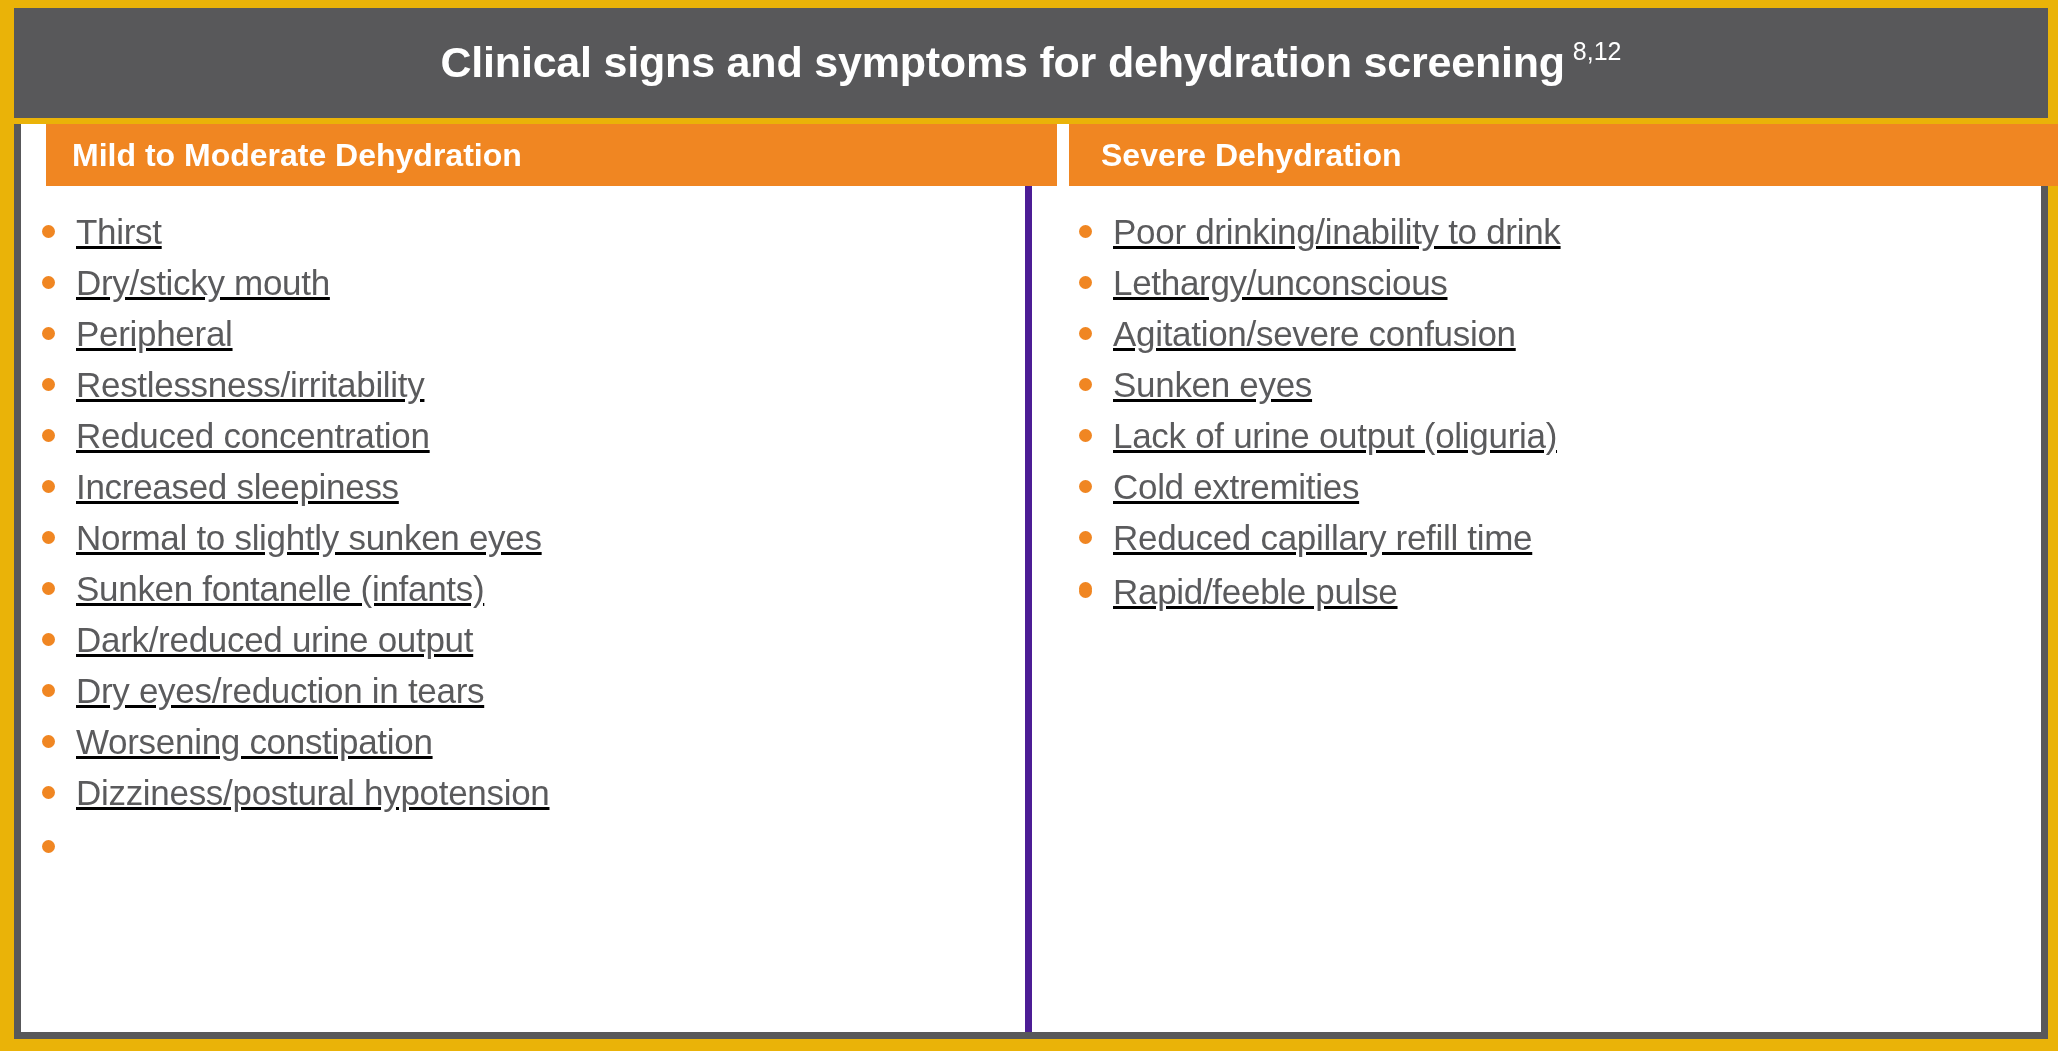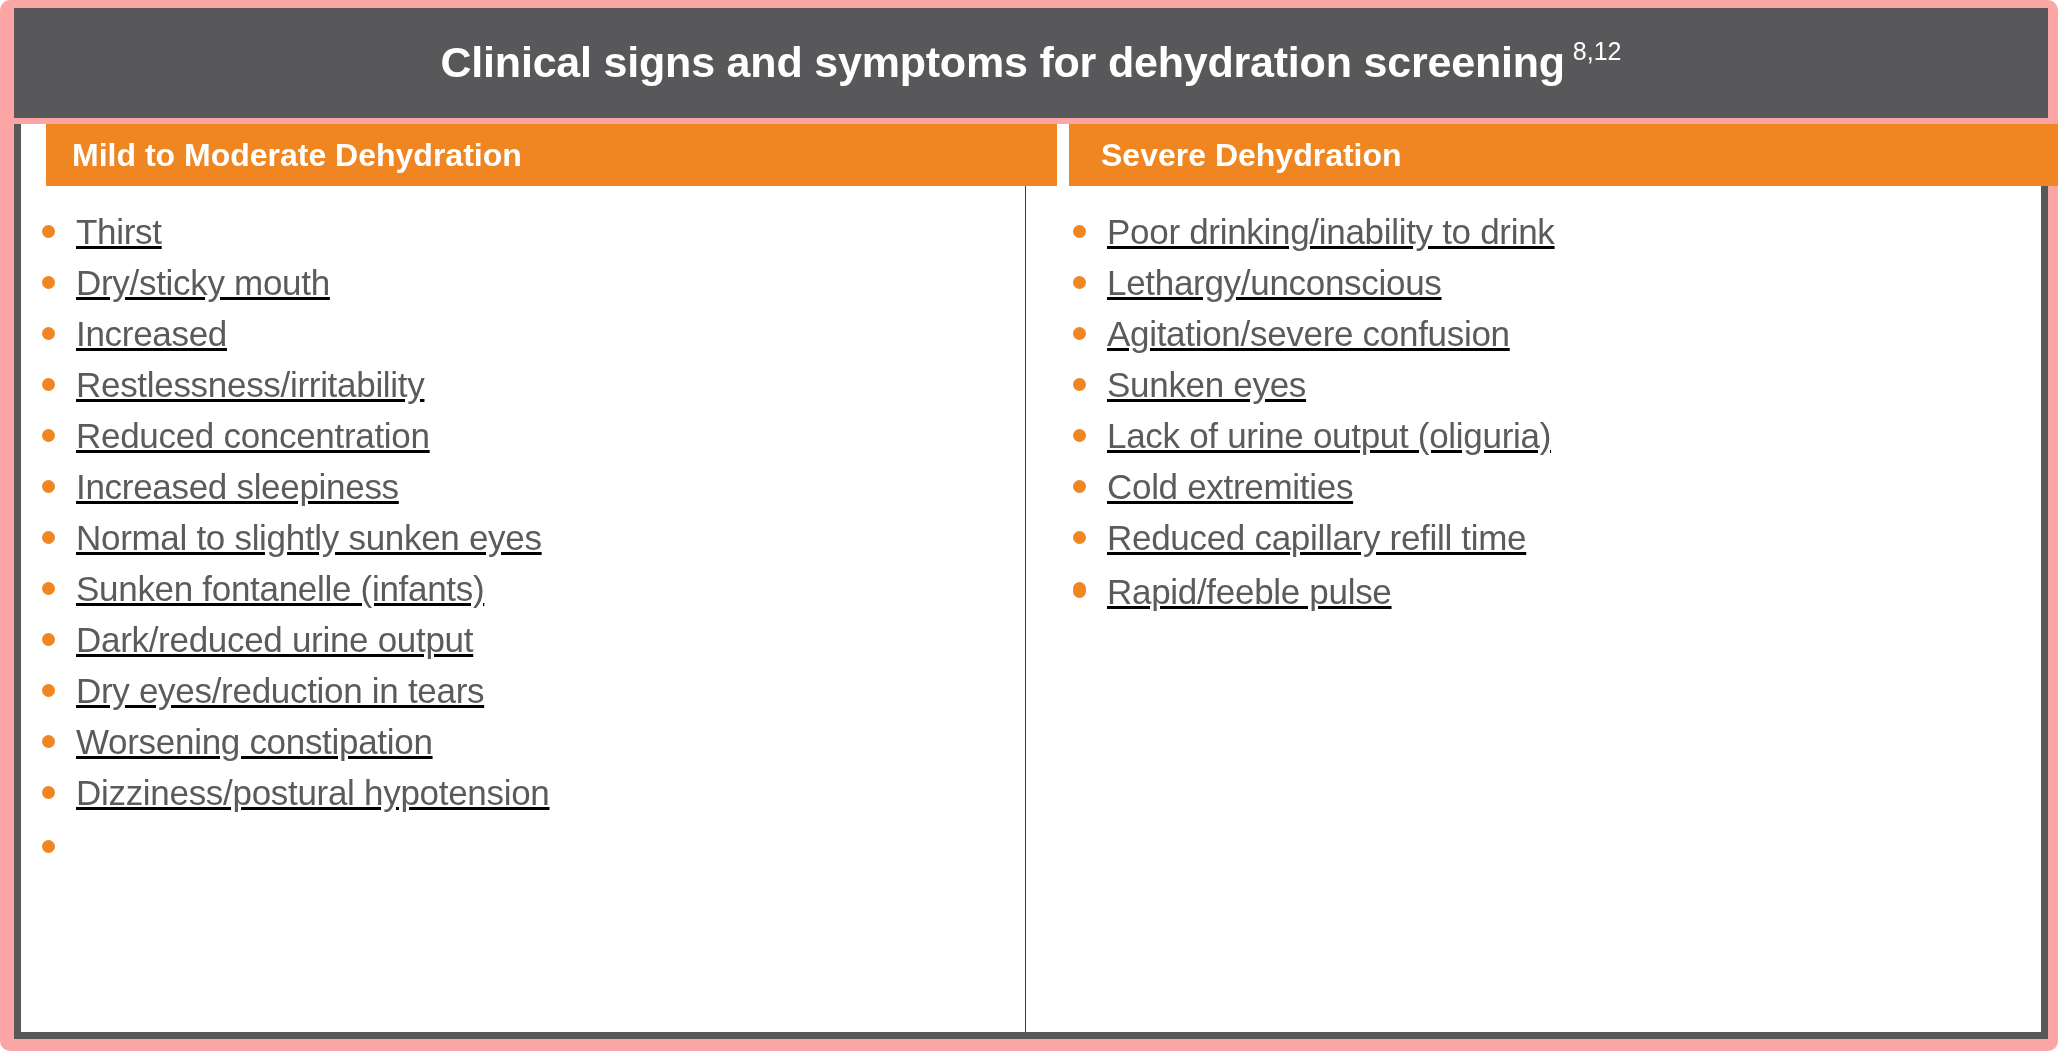--- a/index.html
+++ b/index.html
@@ -9,24 +9,23 @@
   }
   body {
     font-family: "Liberation Sans", sans-serif;
     -webkit-font-smoothing: antialiased;
   }
 
   #figure {
     position: relative;
     width: 2058px;
     height: 1051px;
-    background: #fca5a5;
+    background: #eab308;
     box-sizing: border-box;
     overflow: hidden;
-    border-radius: 10px;
   }
 
   
   .title-bar {
     position: absolute;
     left: 14px;
     top: 8px;
     width: 2034px;
     height: 110px;
     background: #58585a;
@@ -104,21 +103,21 @@
     height: 846px;
     display: flex;
     box-sizing: border-box;
     text-decoration: underline;
   }
   .col {
     box-sizing: border-box;
     padding-top: 28px;
   }
   .col.left  { width: 1004px; padding-left: 21px; }
-  .col.right { width: 974px; padding-left: 47px; border-left: 1px solid #4c1d95; }
+  .col.right { width: 974px; padding-left: 47px; border-left: 7px solid #4c1d95; }
 
   .bullet-list {
     list-style: none;
     margin: 0;
     padding: 0;
   }
   .bullet-item {
     position: relative;
     padding-left: 34px;
     margin: 0 0 16px 0;
@@ -161,21 +160,21 @@
       <span class="header-label">Severe Dehydration</span>
     </div>
   </div>
 
   <div class="columns">
 
     <div class="col left">
       <ul class="bullet-list">
         <li class="bullet-item"><span class="bullet-dot"></span><span>Thirst</span></li>
         <li class="bullet-item"><span class="bullet-dot"></span><span>Dry/sticky mouth</span></li>
-        <li class="bullet-item"><span class="bullet-dot"></span><span>Increased</span></li>
+        <li class="bullet-item"><span class="bullet-dot"></span><span>Peripheral</span></li>
         <li class="bullet-item"><span class="bullet-dot"></span><span>Restlessness/irritability</span></li>
         <li class="bullet-item"><span class="bullet-dot"></span><span>Reduced concentration</span></li>
         <li class="bullet-item"><span class="bullet-dot"></span><span>Increased sleepiness</span></li>
         <li class="bullet-item"><span class="bullet-dot"></span><span>Normal to slightly sunken eyes</span></li>
         <li class="bullet-item"><span class="bullet-dot"></span><span>Sunken fontanelle (infants)</span></li>
         <li class="bullet-item"><span class="bullet-dot"></span><span>Dark/reduced urine output</span></li>
         <li class="bullet-item"><span class="bullet-dot"></span><span>Dry eyes/reduction in tears</span></li>
         <li class="bullet-item"><span class="bullet-dot"></span><span>Worsening constipation</span></li>
         <li class="bullet-item"><span class="bullet-dot"></span><span>Dizziness/postural hypotension</span></li>
         <li class="bullet-item"><span class="bullet-dot"></span></li>

